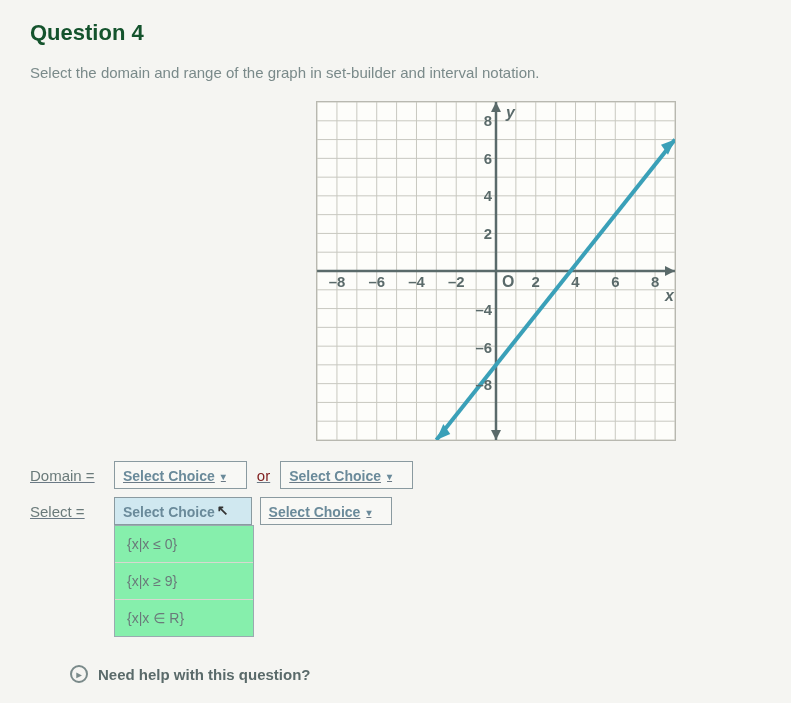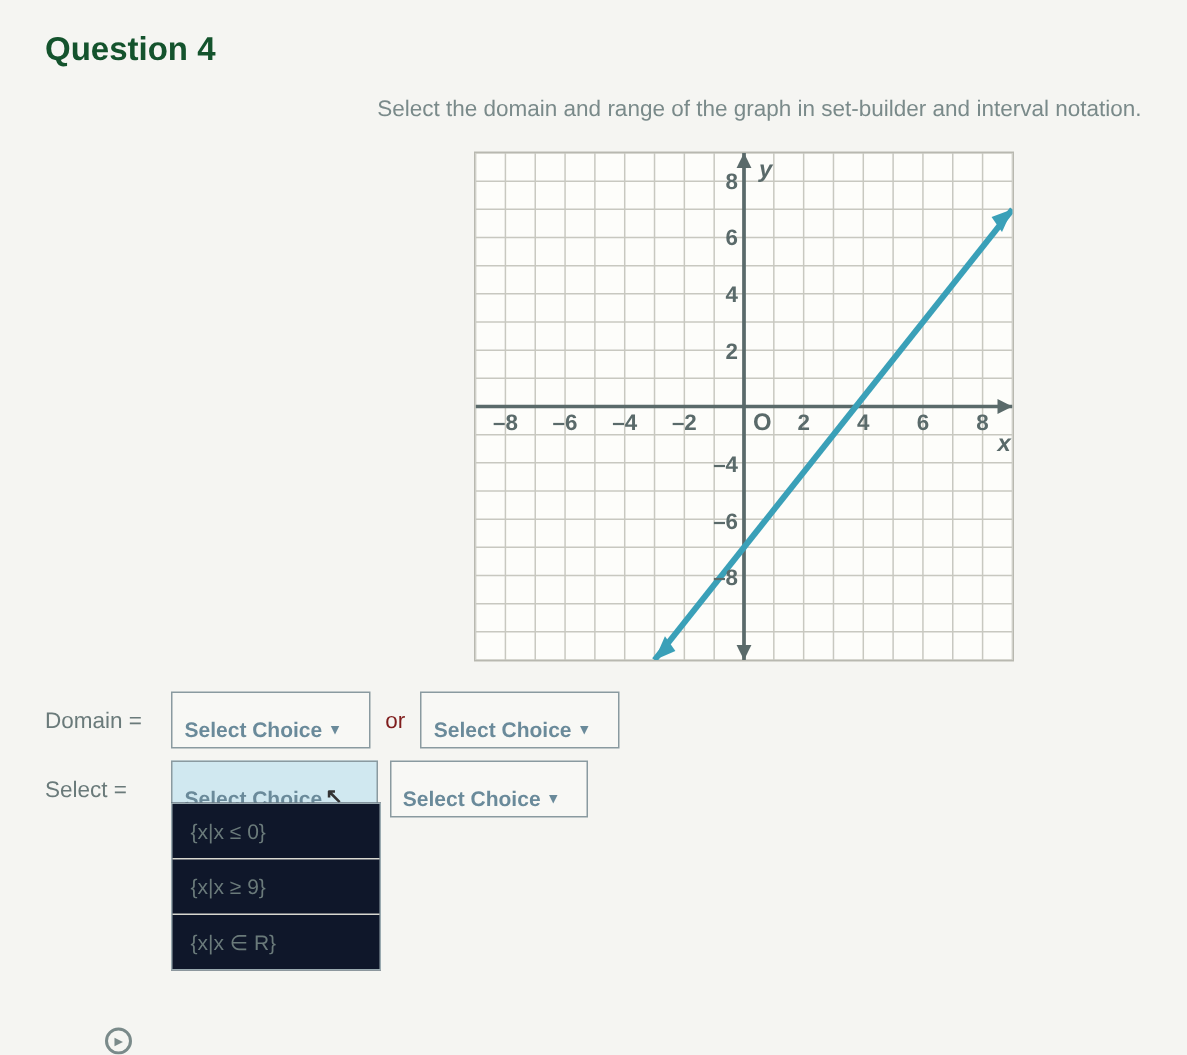--- a/index.html
+++ b/index.html
@@ -16,50 +16,50 @@
     .q-title {
       font-size: 22px;
       font-weight: bold;
       color: #14532d;
       margin-bottom: 18px;
     }
     .q-prompt {
       font-size: 15px;
       color: #7a8a8a;
       margin-bottom: 20px;
-      text-align: right;
     }
     .graph-wrap {
       display: flex;
       justify-content: center;
       margin-left: 200px;
       margin-bottom: 20px;
     }
     .graph {
       width: 360px;
       height: 340px;
       background: #fdfdfa;
       border: 1px solid #b8b8b0;
     }
     .controls {
       margin-top: 10px;
+      text-decoration: underline;
     }
     .row {
       display: flex;
       align-items: center;
       margin-bottom: 8px;
       font-size: 15px;
       color: #6a7a7a;
     }
     .row-label {
       min-width: 80px;
     }
     .select {
       border: 1px solid #8a9aa0;
-      padding: 16px 20px 4px 8px;
+      padding: 6px 20px 4px 8px;
       font-size: 14px;
       color: #6a8a9a;
       font-weight: bold;
       background: #f8f8f5;
       position: relative;
       cursor: pointer;
       display: inline-flex;
       align-items: center;
       margin: 0 4px;
     }
@@ -75,21 +75,21 @@
       margin: 0 6px;
       color: #7f1d1d;
     }
     .dropdown {
       position: relative;
     }
     .menu {
       position: absolute;
       top: 28px;
       left: 4px;
-      background: #0f172a;
+      background: #86efac;
       border: 1px solid #9aaab0;
       min-width: 140px;
       z-index: 5;
     }
     .menu-item {
       padding: 10px 12px;
       font-size: 14px;
       color: #6a7a7a;
       border-bottom: 1px solid #d8d8d0;
       cursor: pointer;
@@ -248,13 +248,14 @@
     </span>
     <span class="select">
       <span>Select Choice</span>
       <span class="chev">▾</span>
     </span>
   </div>
 </div>
 
 <div class="help-row">
   <span class="help-icon">▸</span>
+  <span>Need help with this question?</span>
 </div>
 
 </body></html>

